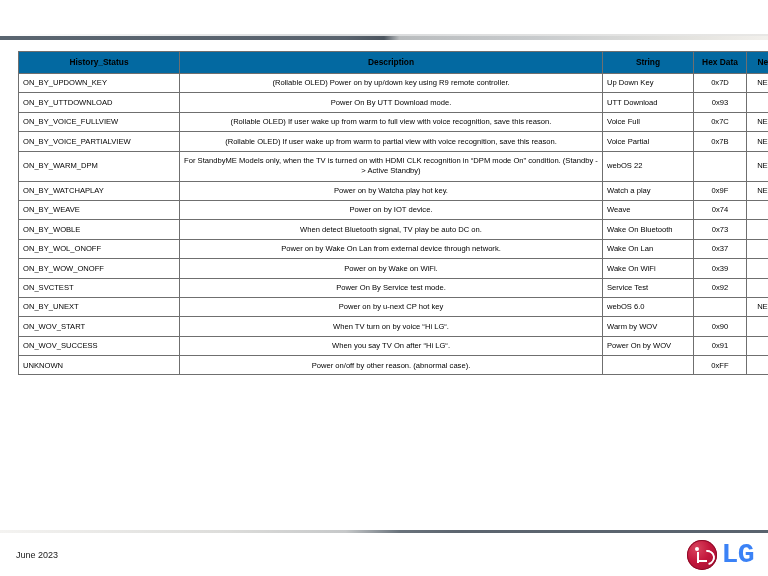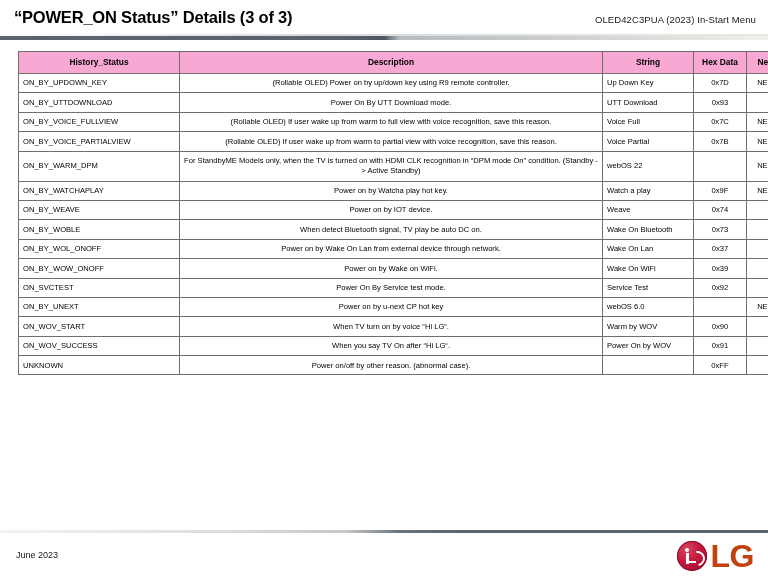--- a/index.html
+++ b/index.html
@@ -85,21 +85,21 @@
     border: 1px solid #6f6f6f;
     padding: 2px 4px;
     font-size: 7.6px;
     line-height: 1.25;
     vertical-align: middle;
     font-weight: normal;
     color: #000;
     overflow: hidden;
   }
   table.spec thead th {
-    background: #f9a8d4;
+    background: #0369a1;
     font-weight: bold;
     font-size: 8.4px;
     text-align: center;
     height: 17px;
     padding: 2px 3px;
   }
   td.c-status { width: 154px; text-align: left; border-radius: 8px; }
   td.c-desc   { width: 416px; text-align: center; }
   td.c-string { width: 84px;  text-align: left; }
   td.c-hex    { width: 46px;  text-align: center; }
@@ -192,34 +192,32 @@
     top: 10px;
     width: 11px;
     height: 11px;
     border: 2.7px solid #ffffff;
     border-radius: 50%;
     border-left-color: transparent;
     border-bottom-color: transparent;
     transform: rotate(35deg);
   }
   .lg-word {
-    font-size: 32px;
+    font-size: 28px;
     font-weight: bold;
-    color: #c2410c;
+    color: #3b82f6;
     letter-spacing: -0.5px;
     line-height: 1;
-    font-family: Liberation Sans, sans-serif;
+    font-family: Liberation Mono, monospace;
   }
 </style>
 </head>
 <body>
 
 <div class="slide-header">
-  <div class="slide-title">“POWER_ON Status” Details (3 of 3)</div>
-  <div class="slide-subtitle">OLED42C3PUA  (2023) In-Start Menu</div>
   <div class="header-rule-thin"></div>
   <div class="header-rule"></div>
 </div>
 
 <div class="table-wrap">
   <table class="spec">
     <thead>
       <tr>
         <th class="c-status">History_Status</th>
         <th class="c-desc">Description</th>

